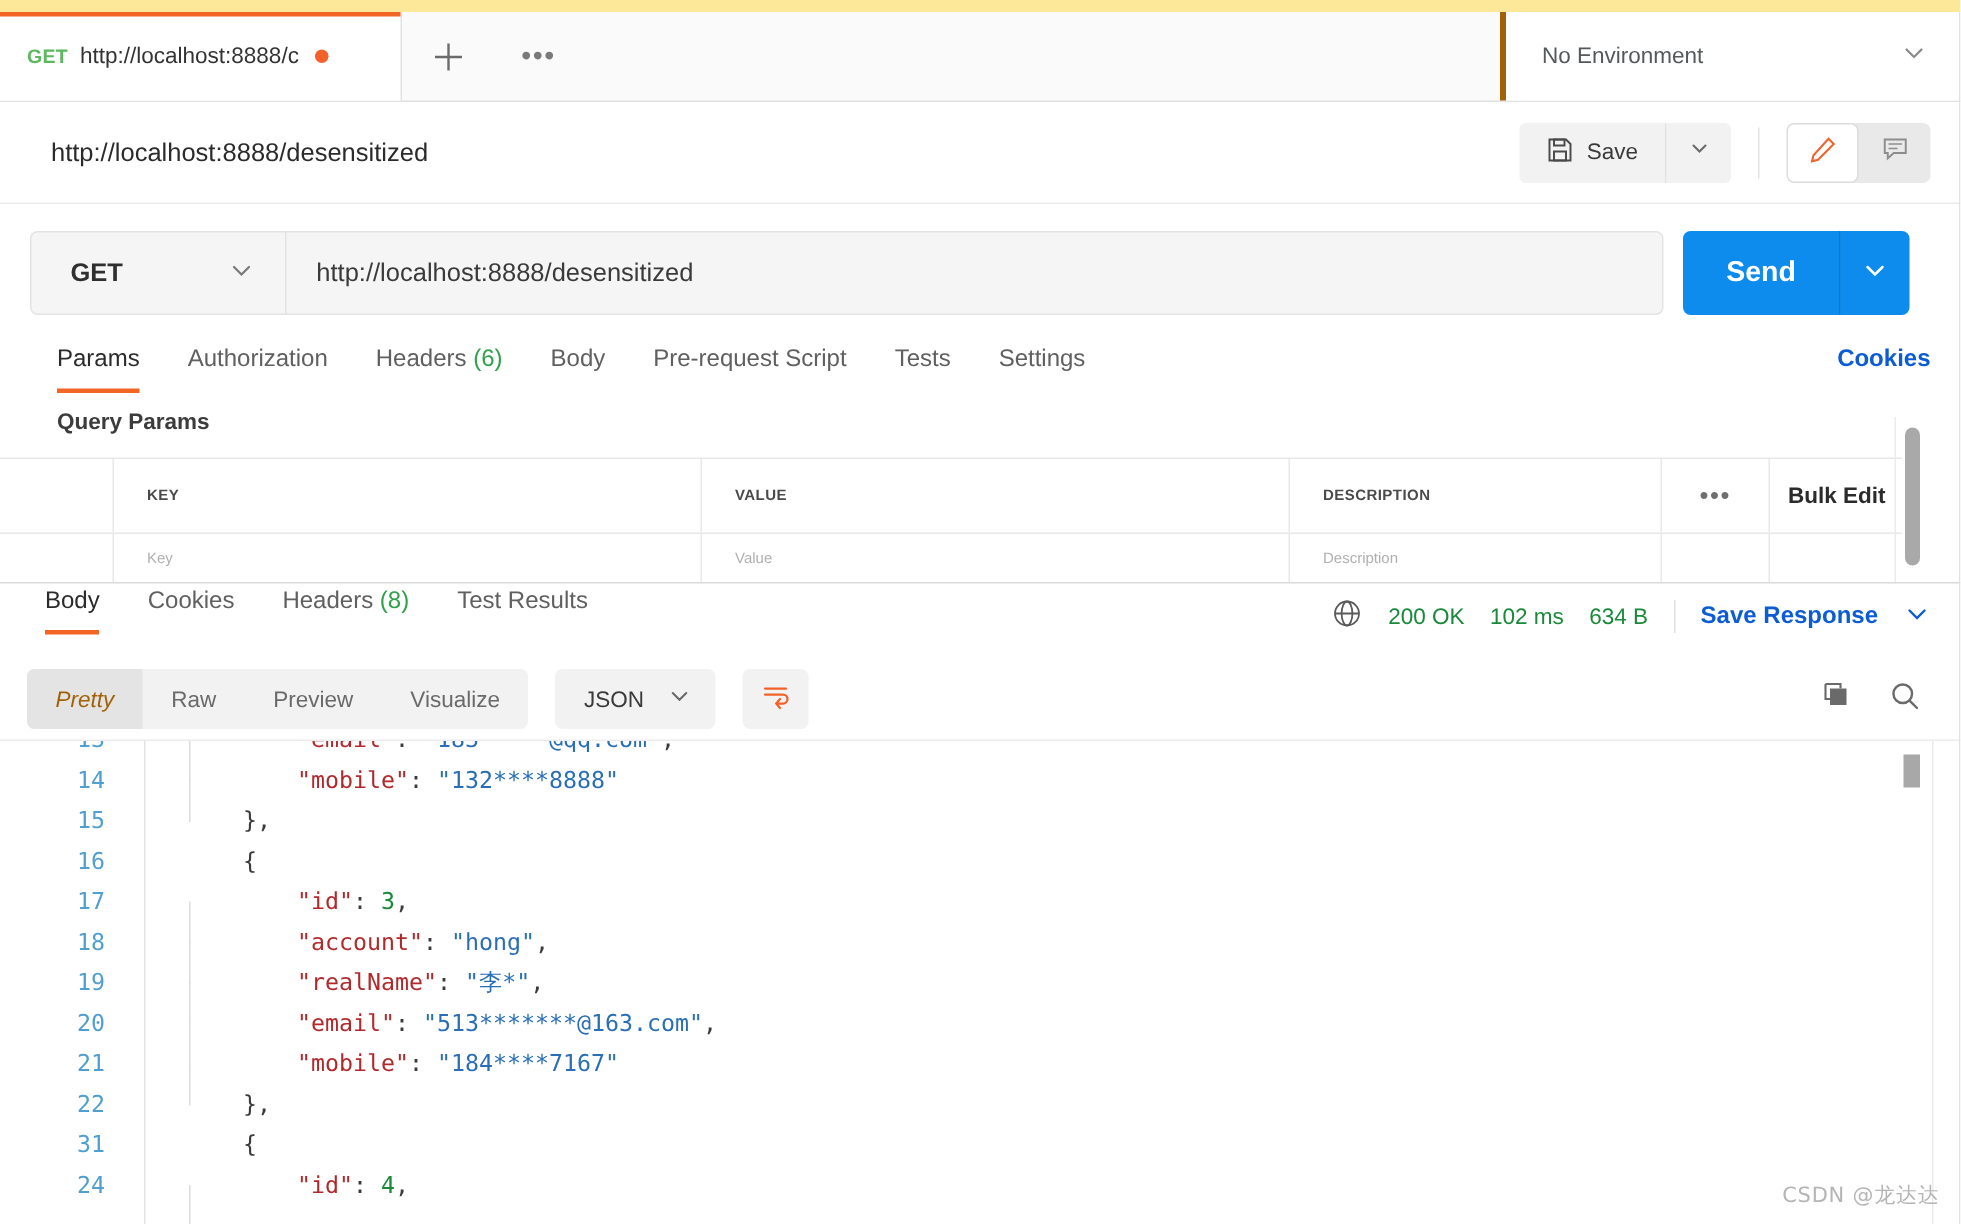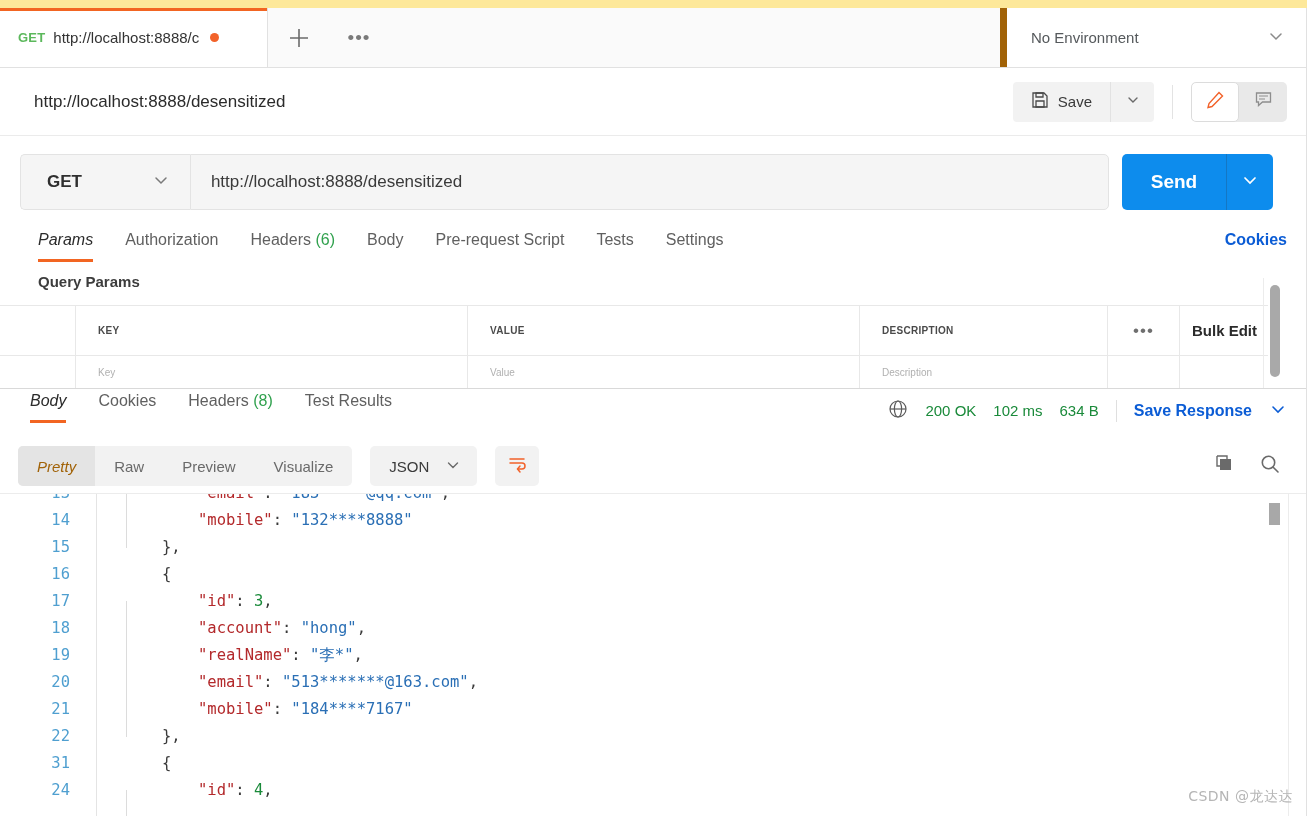--- a/index.html
+++ b/index.html
@@ -44,21 +44,21 @@
     width:62px; display:flex; align-items:center; justify-content:center;
     color:#6b6b6b;
   }
   .tab-plus svg { display:block; }
   .tab-more {
     width:58px; display:flex; align-items:center; justify-content:center;
     color:#7a7a7a; font-size:19px; letter-spacing:1px; line-height:0;
   }
   .tabbar-spacer { flex:1; }
   .env-select {
-    width:307px; border-left:7px solid #a16207; background:#fff;
+    width:307px; border-left:4px solid #a16207; background:#fff;
     display:flex; align-items:center; justify-content:space-between;
     padding:0 22px 0 24px;
   }
   .env-label { font-size:15px; color:#55595c; }
   .chev { color:#8a8a8a; }
 
   
   .title-row {
     position:absolute; left:0; top:68px; width:1307px; height:68px;
     background:#fff; border-bottom:1px solid #ebebeb;
@@ -122,21 +122,21 @@
 
   
   .req-tabs {
     position:absolute; left:0; top:228px; width:1307px; height:40px;
     display:flex; align-items:flex-start; padding-left:22px;
   }
   .rtab {
     position:relative; font-size:16px; color:#606060; padding:3px 16px 13px 16px;
     cursor:pointer; white-space:nowrap;
   }
-  .rtab.active { color:#2b2b2b;font-style:italic; }
+  .rtab.active { color:#2b2b2b; }
   .rtab.active::after {
     content:""; position:absolute; left:16px; right:16px; bottom:0; height:3px;
     background:#f26522;
   }
   .badge-green { color:#30a14e; }
   .req-tabs-spacer { flex:1; }
   .cookies-link {
     font-size:16px; color:#0b5cd5; font-weight:700; padding:3px 20px 0 0; cursor:pointer;
   }
   .query-params-label {

